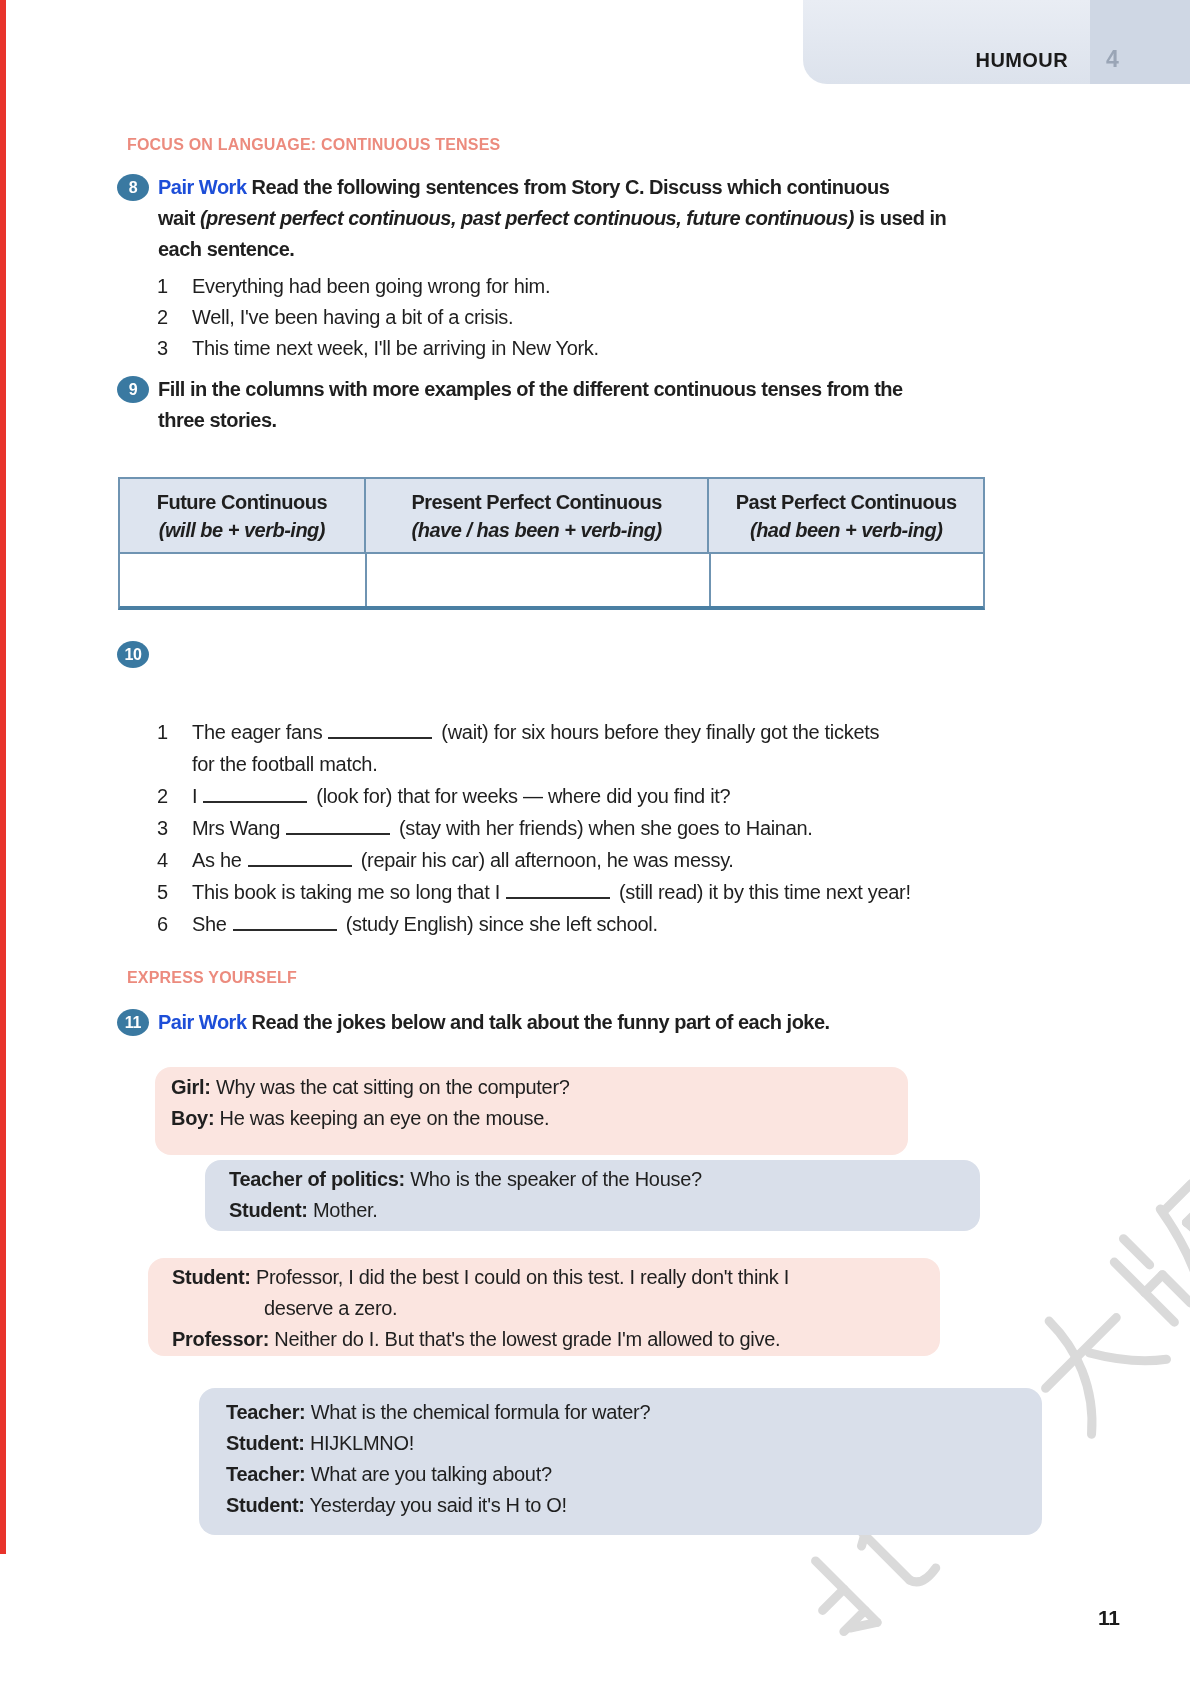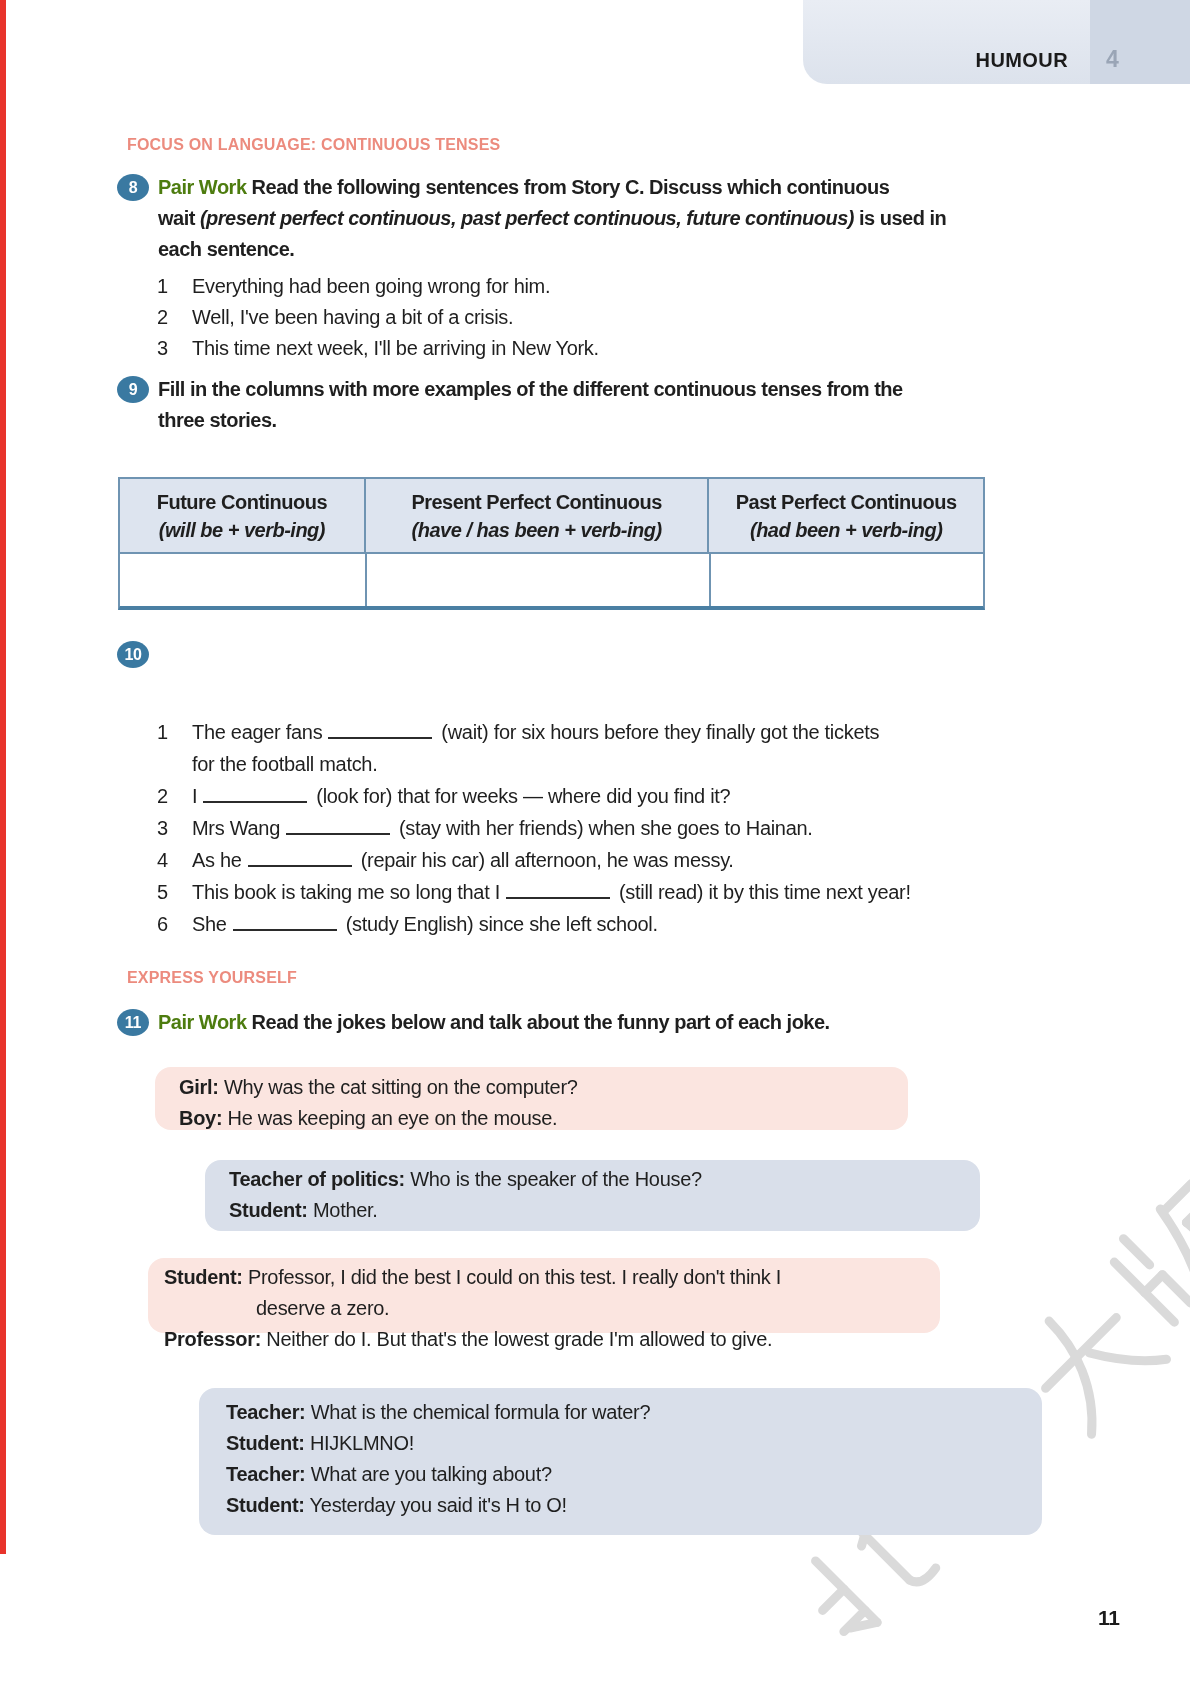--- a/index.html
+++ b/index.html
@@ -19,21 +19,21 @@
   .unit-title{position:absolute;right:122px;top:49px;font-weight:bold;font-size:20px;
               letter-spacing:0.4px;color:#1b1b1b;}
   .unit-num{position:absolute;left:16px;top:46px;font-weight:bold;font-size:23px;color:#9aa5b6;}
 
   .sec-head{font-weight:bold;font-size:16px;color:#ec8b7e;letter-spacing:0.2px;}
 
   .exnum{width:32px;height:27px;border-radius:50%;background:#3a79a1;color:#ffffff;
          font-weight:bold;font-size:16px;line-height:27px;text-align:center;}
   .instr{font-weight:bold;font-size:20px;line-height:31px;letter-spacing:-0.5px;white-space:nowrap;}
   .instr i{font-style:italic;}
-  .pw{color:#4d7c0f;}
+  .pw{color:#1d4ed8;}
 
   .list{font-size:20px;line-height:31px;}
   .li{display:flex;white-space:nowrap;}
   .li .n{width:35px;flex:none;}
   .blank{display:inline-block;width:104px;height:15px;border-bottom:2px solid #2b2b2b;
          margin:0 9px 0 6px;}
 
   
   .tbl{width:867px;border:2px solid #6f94b2;border-bottom:4px solid #4a7fa3;box-sizing:border-box;}
   .thead{display:flex;background:#dde4ef;border-bottom:2px solid #6f94b2;}
@@ -195,31 +195,31 @@
       </div>
   </div>
 
   <div class="abs sec-head" style="left:127px;top:969px;">EXPRESS YOURSELF</div>
 
   <div class="abs exnum" style="left:117px;top:1009px;">11</div>
   <div class="abs instr" style="left:158px;top:1007px;">
     <div><span class="pw">Pair Work</span> <span>Read the jokes below and talk about the funny part of each joke.</span></div>
   </div>
 
-  <div class="abs joke pink" style="left:155px;top:1067px;width:753px;height:63px;padding:5px 24px;">
+  <div class="abs joke pink" style="left:155px;top:1067px;width:753px;height:88px;padding:5px 16px;">
     <div class="jline"><span class="spk">Girl:</span> <span>Why was the cat sitting on the computer?</span></div>
     <div class="jline"><span class="spk">Boy:</span> <span>He was keeping an eye on the mouse.</span></div>
   </div>
 
   <div class="abs joke blue" style="left:205px;top:1160px;width:775px;height:71px;padding:4px 24px;">
     <div class="jline"><span class="spk">Teacher of politics:</span> <span>Who is the speaker of the House?</span></div>
     <div class="jline"><span class="spk">Student:</span> <span>Mother.</span></div>
   </div>
 
-  <div class="abs joke pink" style="left:148px;top:1258px;width:792px;height:75px;padding:4px 16px;">
+  <div class="abs joke pink" style="left:148px;top:1258px;width:792px;height:98px;padding:4px 24px;">
     <div class="jline"><span class="spk">Student:</span> <span>Professor, I did the best I could on this test. I really don't think I</span></div>
     <div class="jline jcont"><span>deserve a zero.</span></div>
     <div class="jline"><span class="spk">Professor:</span> <span>Neither do I. But that's the lowest grade I'm allowed to give.</span></div>
   </div>
 
   <div class="abs joke blue" style="left:199px;top:1388px;width:843px;height:147px;padding:9px 27px;">
     <div class="jline"><span class="spk">Teacher:</span> <span>What is the chemical formula for water?</span></div>
     <div class="jline"><span class="spk">Student:</span> <span>HIJKLMNO!</span></div>
     <div class="jline"><span class="spk">Teacher:</span> <span>What are you talking about?</span></div>
     <div class="jline"><span class="spk">Student:</span> <span>Yesterday you said it's H to O!</span></div>

